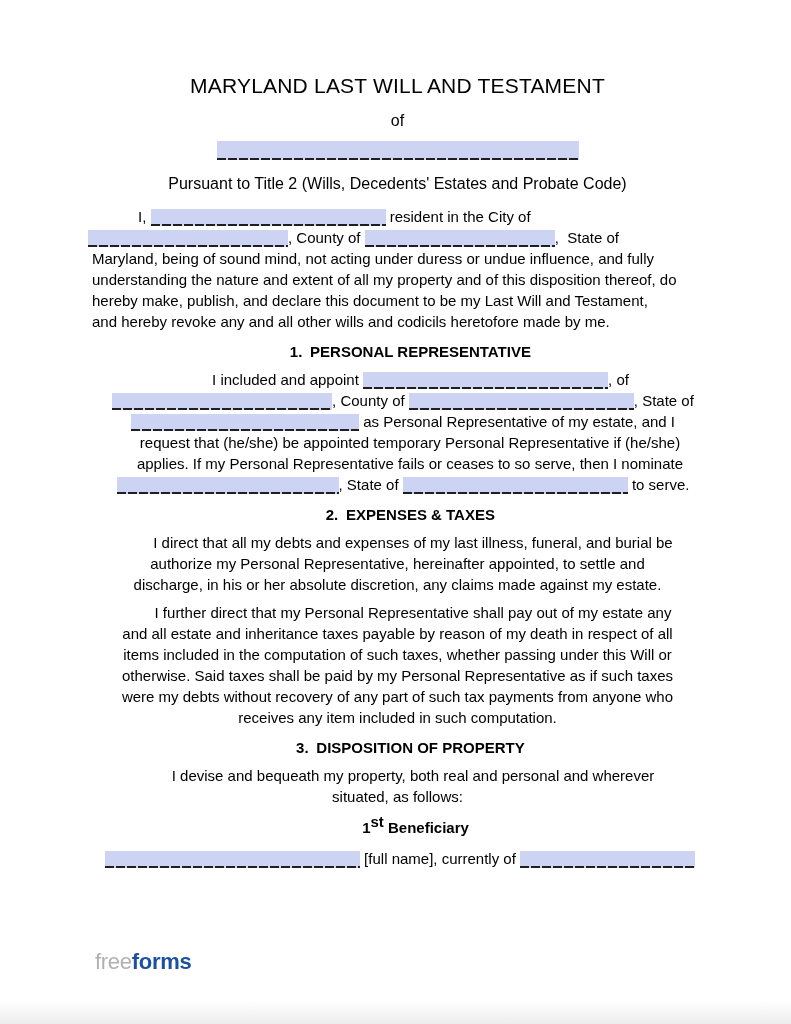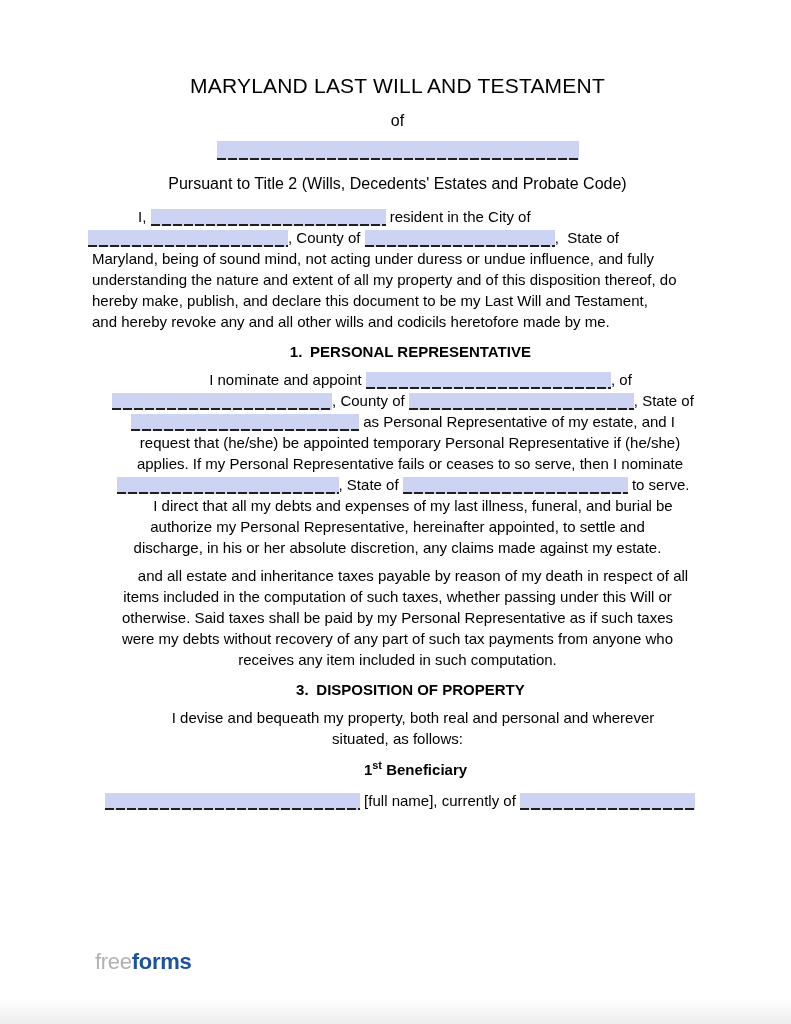--- a/index.html
+++ b/index.html
@@ -57,21 +57,21 @@
   section{margin:0;text-align:center;}
   .section-heading{
     font-size:15px;font-weight:bold;line-height:21px;
     margin:9px 0 7px;padding-left:18px;
   }
   .section-heading .num{display:inline-block;min-width:28px;}
   .sub-heading{
     font-size:15px;font-weight:bold;line-height:21px;
     margin-top:10px;padding-left:36px;
   }
-  .sub-heading sup{font-size:11px;line-height:0;}
+  .sub-heading sup{font-size:15px;line-height:0;}
   .para.beneficiary{margin-top:10px;margin-left:5px;}
 
   .brand{
     position:absolute;left:95px;top:950px;
     font-size:22px;line-height:24px;letter-spacing:-0.3px;
   }
   .brand-free{color:#b1b1b1;font-weight:400;}
   .brand-forms{color:#1b519f;font-weight:700;}
   .page-bottom-fade{
     position:absolute;left:0;right:0;bottom:0;height:24px;
@@ -100,36 +100,40 @@
         <div class="line text-start"><span>understanding the nature and extent of all my property and of this disposition thereof, do</span></div>
         <div class="line text-start"><span>hereby make, publish, and declare this document to be my Last Will and Testament,</span></div>
         <div class="line text-start"><span>and hereby revoke any and all other wills and codicils heretofore made by me.</span></div>
       </div>
 
     <section>
       <div class="section-heading">
         <span class="num">1.</span><span>PERSONAL REPRESENTATIVE</span>
       </div>
       <div class="para hang">
-          <div class="line text-start"><span>I nominate and appoint </span><span class="blank f-pr_name"></span><span>, of</span></div>
+          <div class="line text-start"><span>I included and appoint </span><span class="blank f-pr_name"></span><span>, of</span></div>
           <div class="line field-start"><span class="blank f-pr_city"></span><span>, County of </span><span class="blank f-pr_county"></span><span>, State of</span></div>
           <div class="line field-start"><span class="blank f-pr_state"></span><span> as Personal Representative of my estate, and I</span></div>
           <div class="line text-start"><span>request that (he/she) be appointed temporary Personal Representative if (he/she)</span></div>
           <div class="line text-start"><span>applies. If my Personal Representative fails or ceases to so serve, then I nominate</span></div>
           <div class="line field-start"><span class="blank f-alt_pr_county"></span><span>, State of </span><span class="blank f-alt_pr_state"></span><span> to serve.</span></div>
         </div>
     </section>
 
     <section>
+      <div class="section-heading">
+        <span class="num">2.</span><span>EXPENSES &amp; TAXES</span>
+      </div>
       <div class="para body-indent">
           <div class="line text-start"><span>I direct that all my debts and expenses of my last illness, funeral, and burial be</span></div>
           <div class="line text-start"><span>authorize my Personal Representative, hereinafter appointed, to settle and</span></div>
           <div class="line text-start"><span>discharge, in his or her absolute discretion, any claims made against my estate.</span></div>
         </div>
       <div class="para body-indent">
+          <div class="line text-start"><span>I further direct that my Personal Representative shall pay out of my estate any</span></div>
           <div class="line text-start"><span>and all estate and inheritance taxes payable by reason of my death in respect of all</span></div>
           <div class="line text-start"><span>items included in the computation of such taxes, whether passing under this Will or</span></div>
           <div class="line text-start"><span>otherwise. Said taxes shall be paid by my Personal Representative as if such taxes</span></div>
           <div class="line text-start"><span>were my debts without recovery of any part of such tax payments from anyone who</span></div>
           <div class="line text-start"><span>receives any item included in such computation.</span></div>
         </div>
     </section>
 
     <section>
       <div class="section-heading">

